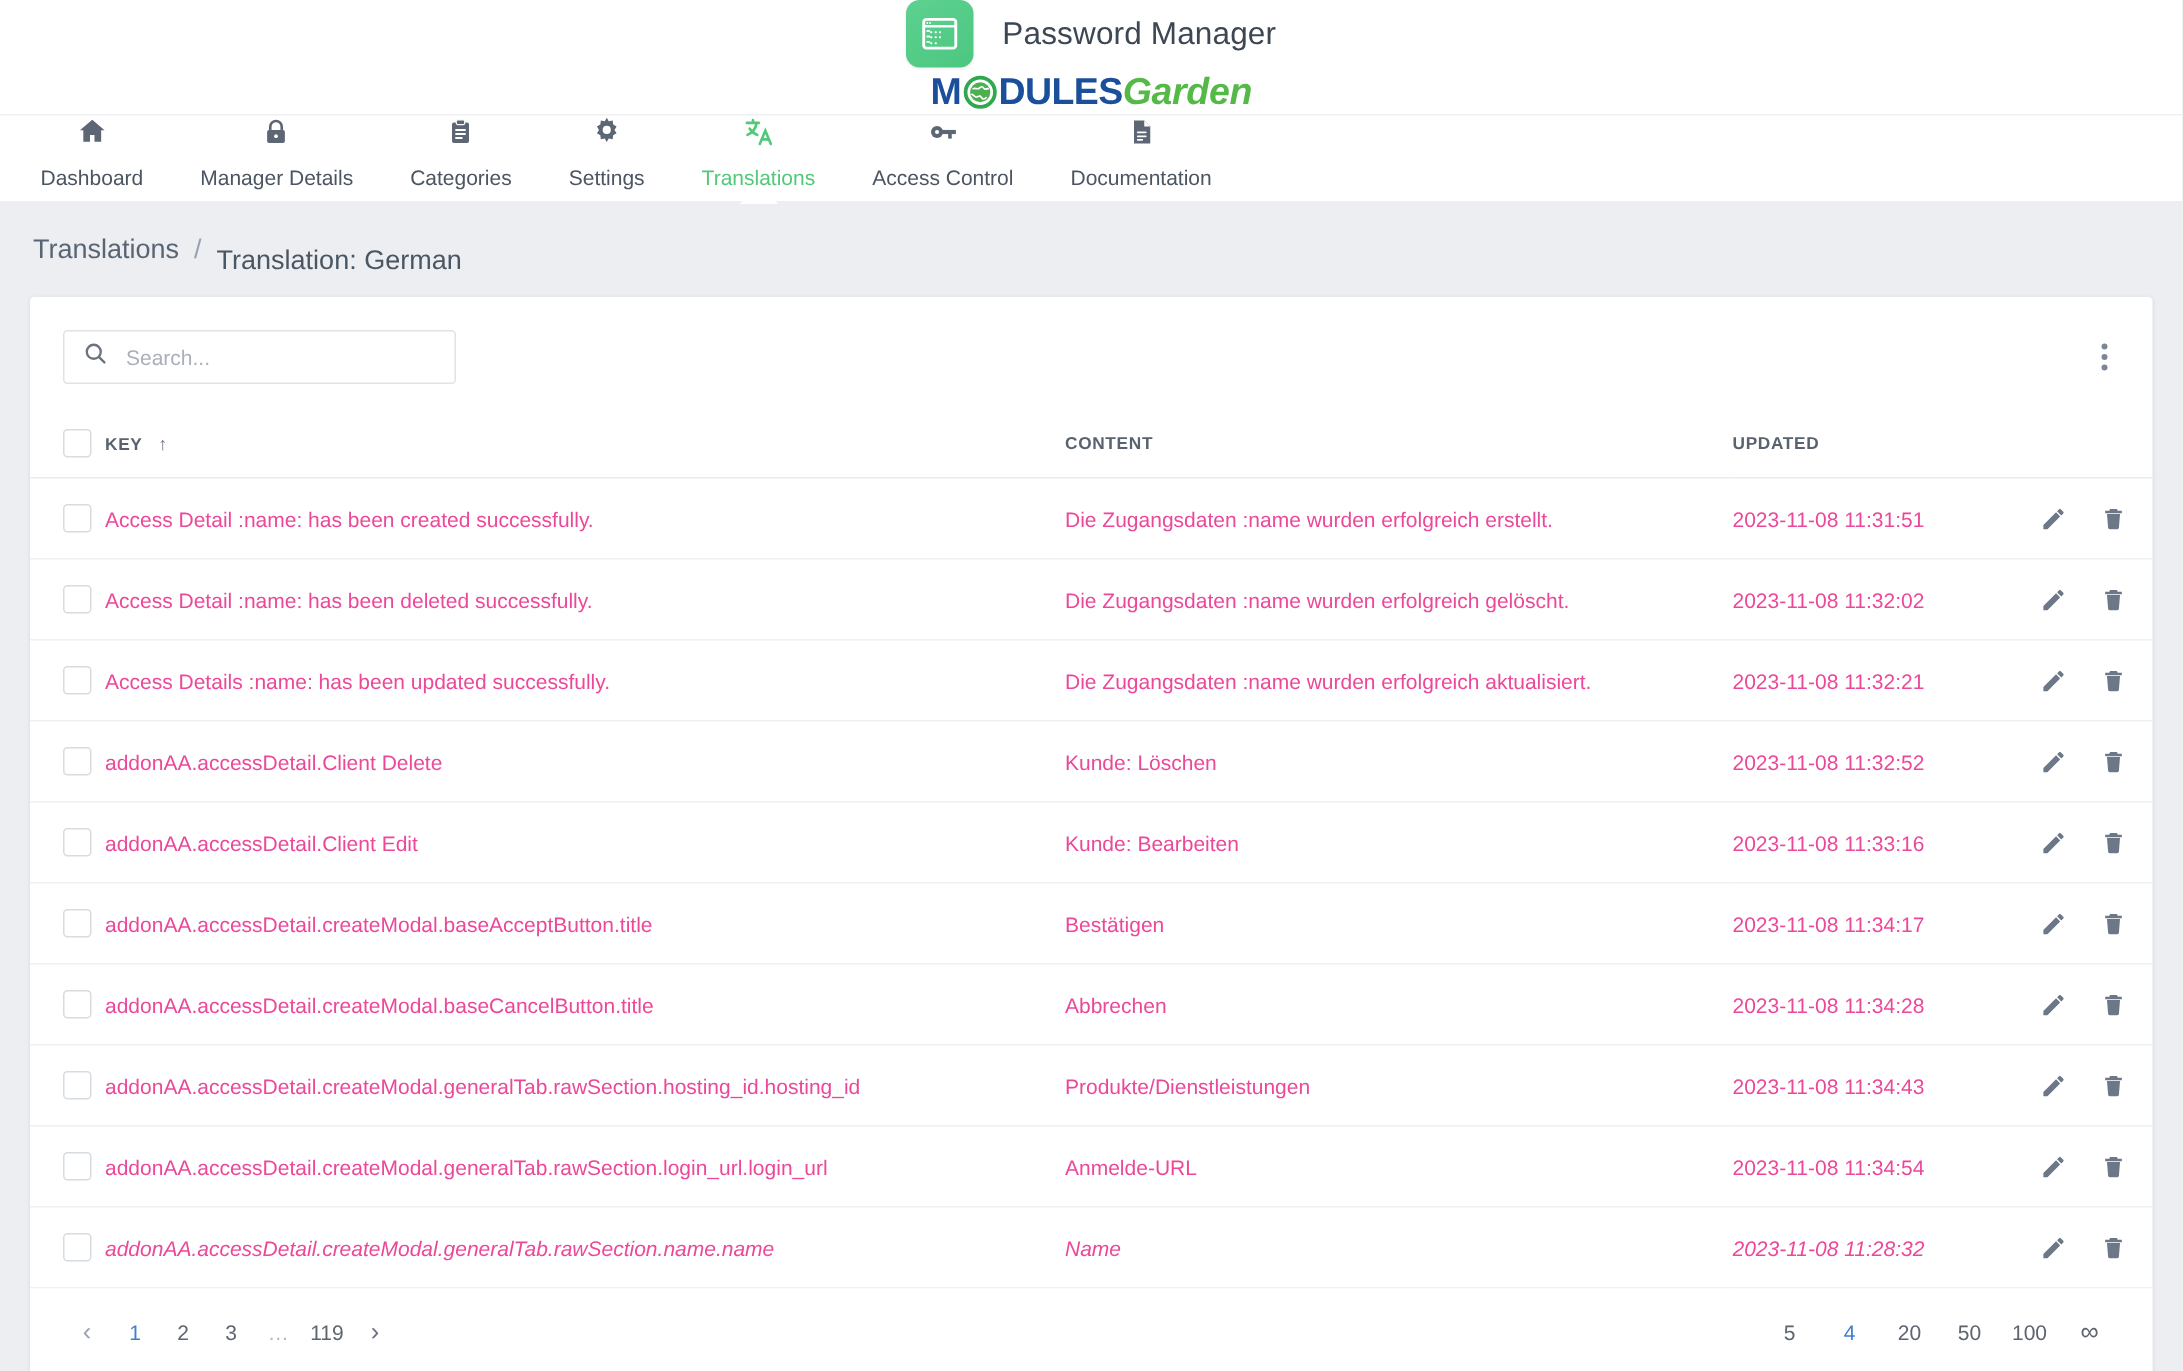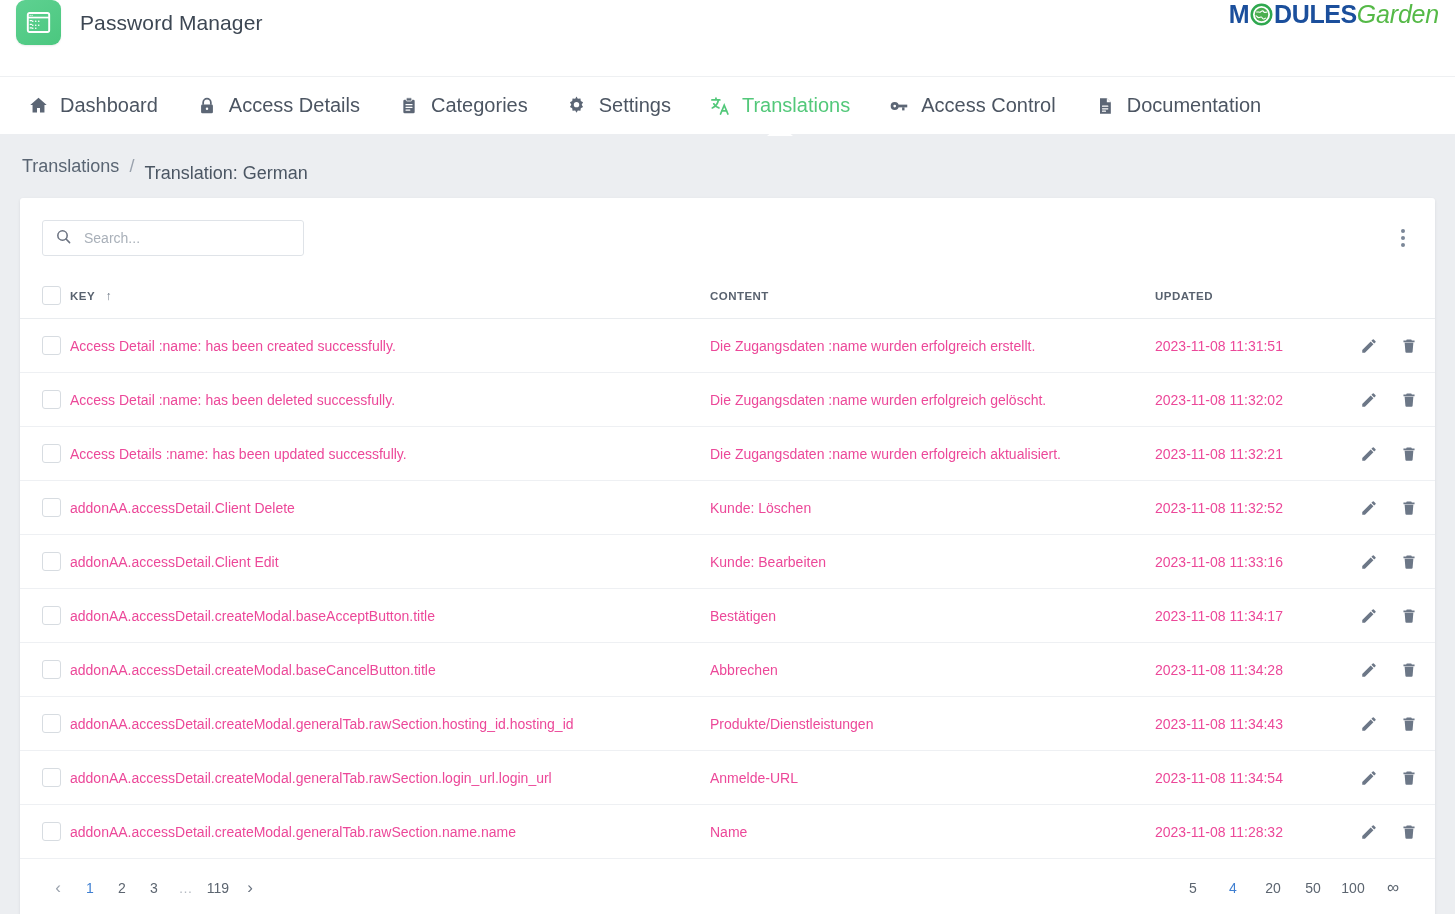--- a/index.html
+++ b/index.html
@@ -9,48 +9,49 @@
     width: 1455px; height: 914px;
     background: #eceef1;
     font-family: "Liberation Sans", sans-serif;
     -webkit-font-smoothing: antialiased;
   }
   .app { width: 1455px; height: 914px; position: relative; overflow: hidden; background: #eceef1; }
 
   
   .topbar {
     height: 76px; background: #ffffff;
-    display: flex; align-items: flex-start; justify-content: space-between;
+    display: flex; align-items: center; justify-content: space-between;
     padding: 0 16px 0 16px;
+    flex-direction: column;
   }
   .brand { display: flex; align-items: center; gap: 19px; }
   .brand-logo {
     width: 45px; height: 45px; border-radius: 9px;
     background: linear-gradient(145deg,#5ed191,#4bc77f);
     display: flex; align-items: center; justify-content: center;
     box-shadow: 0 1px 2px rgba(0,0,0,.08);
   }
   .brand-title { font-size: 21px; color: #3d4753; font-weight: 400; letter-spacing: .1px; }
 
   .mg-logo { display: flex; align-items: center; font-size: 25px; font-weight: 700; letter-spacing: -.4px; }
   .mg-blue { color: #1b4f9c; }
-  .mg-green { color: #55b947; font-weight: 400; font-style: italic; letter-spacing: -.2px; }
+  .mg-green { color: #55b947; font-weight: 700; font-style: italic; letter-spacing: -.2px; }
   .mg-globe { display: inline-flex; margin: 0 1px; }
 
   
   .nav {
     height: 58px; background: #ffffff;
     border-top: 1px solid #eef0f2;
     display: flex; align-items: center;
     padding-left: 8px; position: relative;
   }
   .nav-item {
     display: flex; align-items: center; gap: 11px;
     padding: 0 19px; height: 58px; cursor: pointer;
-    color: #4c5562; font-size: 20px; position: relative;
+    color: #4c5562; font-size: 14px; position: relative; flex-direction: column;
   }
   .nav-item .nav-ico { display: flex; align-items: center; justify-content: center; width: 22px; height: 22px; }
   .nav-item.active { color: #53c87a; }
   .nav-pointer {
     position: absolute; bottom: -1px; left: 50%; transform: translateX(-50%);
     width: 0; height: 0;
     border-left: 13px solid transparent;
     border-right: 13px solid transparent;
     border-bottom: 11px solid #ffffff;
     z-index: 5;
@@ -92,21 +93,21 @@
   .grid th {
     text-align: left; font-size: 11.5px; font-weight: 700;
     letter-spacing: .45px; color: #59626f;
     padding: 12px 0 13px 0; border-bottom: 1px solid #e9ecef;
   }
   .grid td {
     font-size: 14px; color: #ec4899;
     padding: 17px 0; border-bottom: 1px solid #eef0f3;
     overflow: hidden; text-overflow: ellipsis; white-space: nowrap;
   }
-  .grid tr:last-child td { border-bottom: 1px solid #eef0f3; }
+  .grid tr:last-child td { border-bottom: 1px solid #eef0f3; font-style: italic; }
   .col-chk   { width: 50px; padding-left: 22px !important; }
   .col-key   { width: 640px; }
   .col-cont  { width: 445px; }
   .col-upd   { width: 205px; }
   .col-act   { width: 115px; }
   .chk {
     width: 19px; height: 19px; border: 1px solid #d7dce1;
     border-radius: 3px; background: #fff; display: block; cursor: pointer;
   }
   .sort-arrow { margin-left: 7px; color: #6b7583; font-size: 12px; }
@@ -181,21 +182,21 @@
     </div>
 
     <div class="nav-item">
       <span class="nav-ico">
         <svg width="20" height="20" viewBox="0 0 24 24" fill="none">
           <path d="M7.4 10.5V7.8a4.6 4.6 0 0 1 9.2 0v2.7" stroke="#5c6675" stroke-width="2.1"></path>
           <rect x="4.9" y="10.3" width="14.2" height="10.5" rx="1.6" fill="#5c6675"></rect>
           <circle cx="12" cy="15.3" r="1.5" fill="#ffffff"></circle>
         </svg>
       </span>
-      <span>Access Details</span>
+      <span>Manager Details</span>
     </div>
 
     <div class="nav-item">
       <span class="nav-ico">
         <svg width="20" height="20" viewBox="0 0 24 24" fill="none">
           <rect x="5.2" y="4.4" width="13.6" height="16.4" rx="1.6" fill="#5c6675"></rect>
           <rect x="8.6" y="2.2" width="6.8" height="3.8" rx="1.2" fill="#5c6675" stroke="#ffffff" stroke-width="1"></rect>
           <path d="M8.4 10.4h7.2M8.4 13.6h7.2M8.4 16.8h4.6" stroke="#ffffff" stroke-width="1.5" stroke-linecap="round"></path>
         </svg>
       </span>

